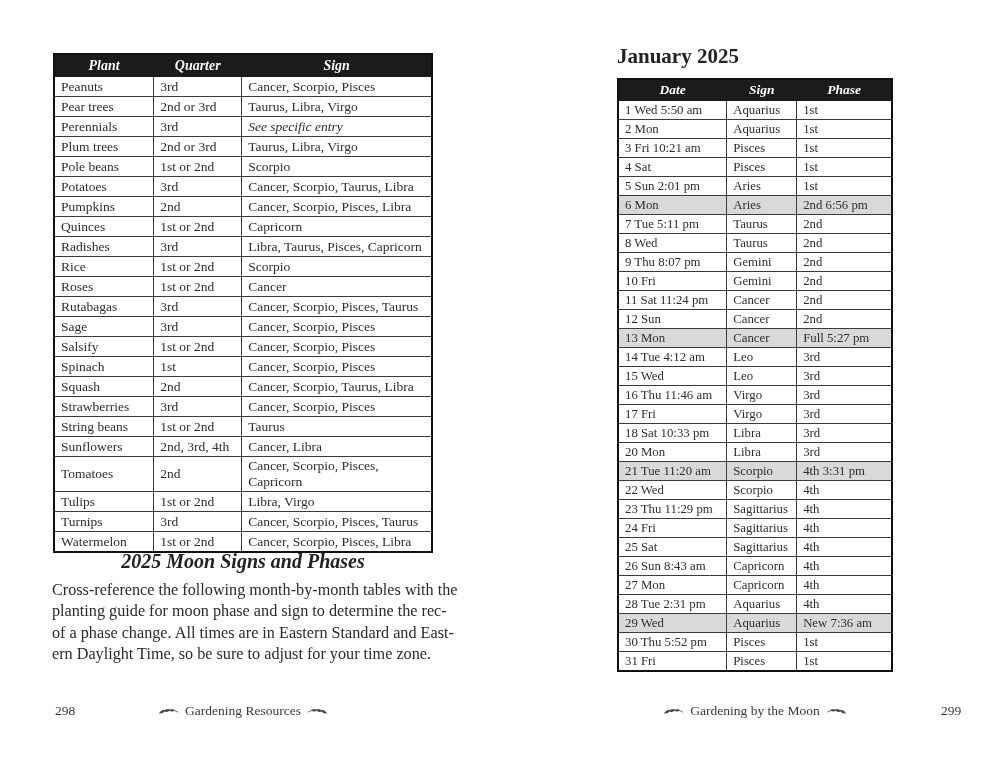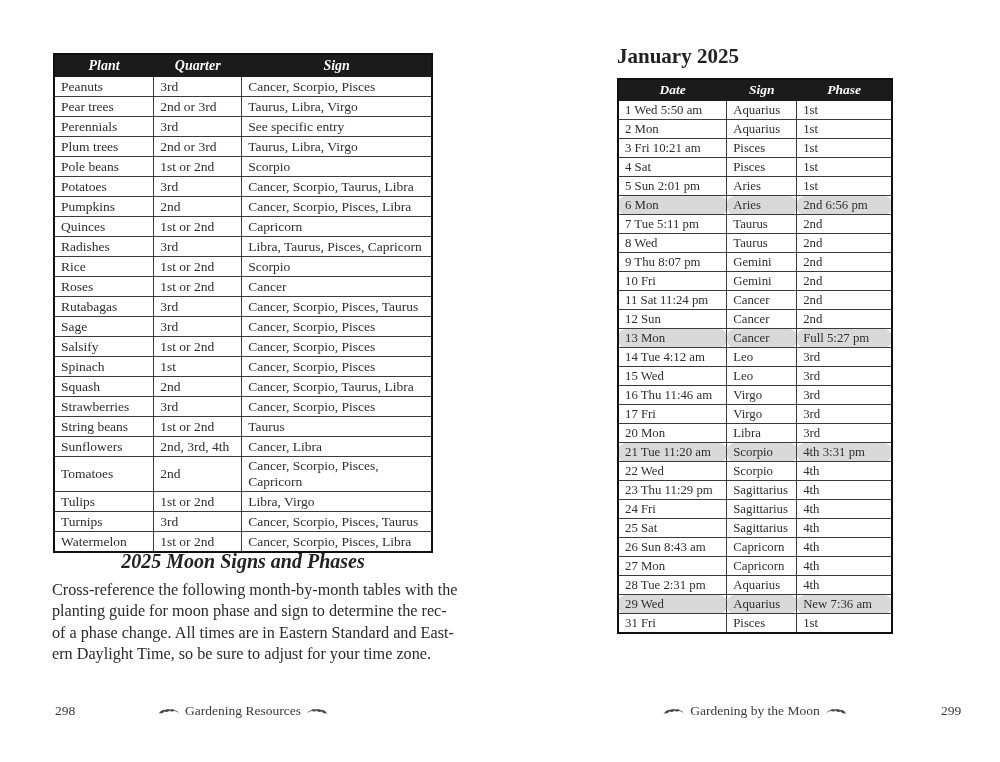--- a/index.html
+++ b/index.html
@@ -11,22 +11,22 @@
   .spread{position:relative;width:1000px;height:762px;background:#ffffff;}
 
   
   .book-table{position:absolute;border-collapse:collapse;background:#fff;border:2px solid #101010;}
   .book-table th{
     background:#1b1b1b;color:#fbfbfb;font-style:italic;font-weight:bold;
     text-align:center;padding:2px 20px;border:1px solid #1b1b1b;
   }
   .book-table th + th{border-left:1px solid #9a9a9a;}
   .book-table td{border:1px solid #3a3a3a;padding:1px 6px;vertical-align:middle;background:#fff;}
-  .book-table tr.gray td{background:#d9d9d9;border-radius:8px;}
-  td.it{}
+  .book-table tr.gray td{background:#d9d9d9;}
+  td.it{font-style:italic;}
 
   .planting-table{left:53px;top:53px;width:380px;font-size:13.5px;}
   .planting-table th{font-size:14px;height:17px;}
   .planting-table td{height:17px;}
 
   .moon-table{left:617px;top:78px;width:276px;font-size:12.8px;}
   .moon-table th{font-size:13.5px;height:15px;}
   .moon-table td{height:16px;}
 
   
@@ -311,20 +311,25 @@
             <td>16 Thu 11:46 am</td>
             <td>Virgo</td>
             <td>3rd</td>
           </tr>
           <tr>
             <td>17 Fri</td>
             <td>Virgo</td>
             <td>3rd</td>
           </tr>
           <tr>
+            <td>18 Sat 10:33 pm</td>
+            <td>Libra</td>
+            <td>3rd</td>
+          </tr>
+          <tr>
             <td>20 Mon</td>
             <td>Libra</td>
             <td>3rd</td>
           </tr>
           <tr class="gray">
             <td>21 Tue 11:20 am</td>
             <td>Scorpio</td>
             <td>4th 3:31 pm</td>
           </tr>
           <tr>
@@ -359,20 +364,25 @@
           </tr>
           <tr>
             <td>28 Tue 2:31 pm</td>
             <td>Aquarius</td>
             <td>4th</td>
           </tr>
           <tr class="gray">
             <td>29 Wed</td>
             <td>Aquarius</td>
             <td>New 7:36 am</td>
+          </tr>
+          <tr>
+            <td>30 Thu 5:52 pm</td>
+            <td>Pisces</td>
+            <td>1st</td>
           </tr>
           <tr>
             <td>31 Fri</td>
             <td>Pisces</td>
             <td>1st</td>
           </tr>
         </tbody>
     </table>
 
     <div class="footer footer-right">

